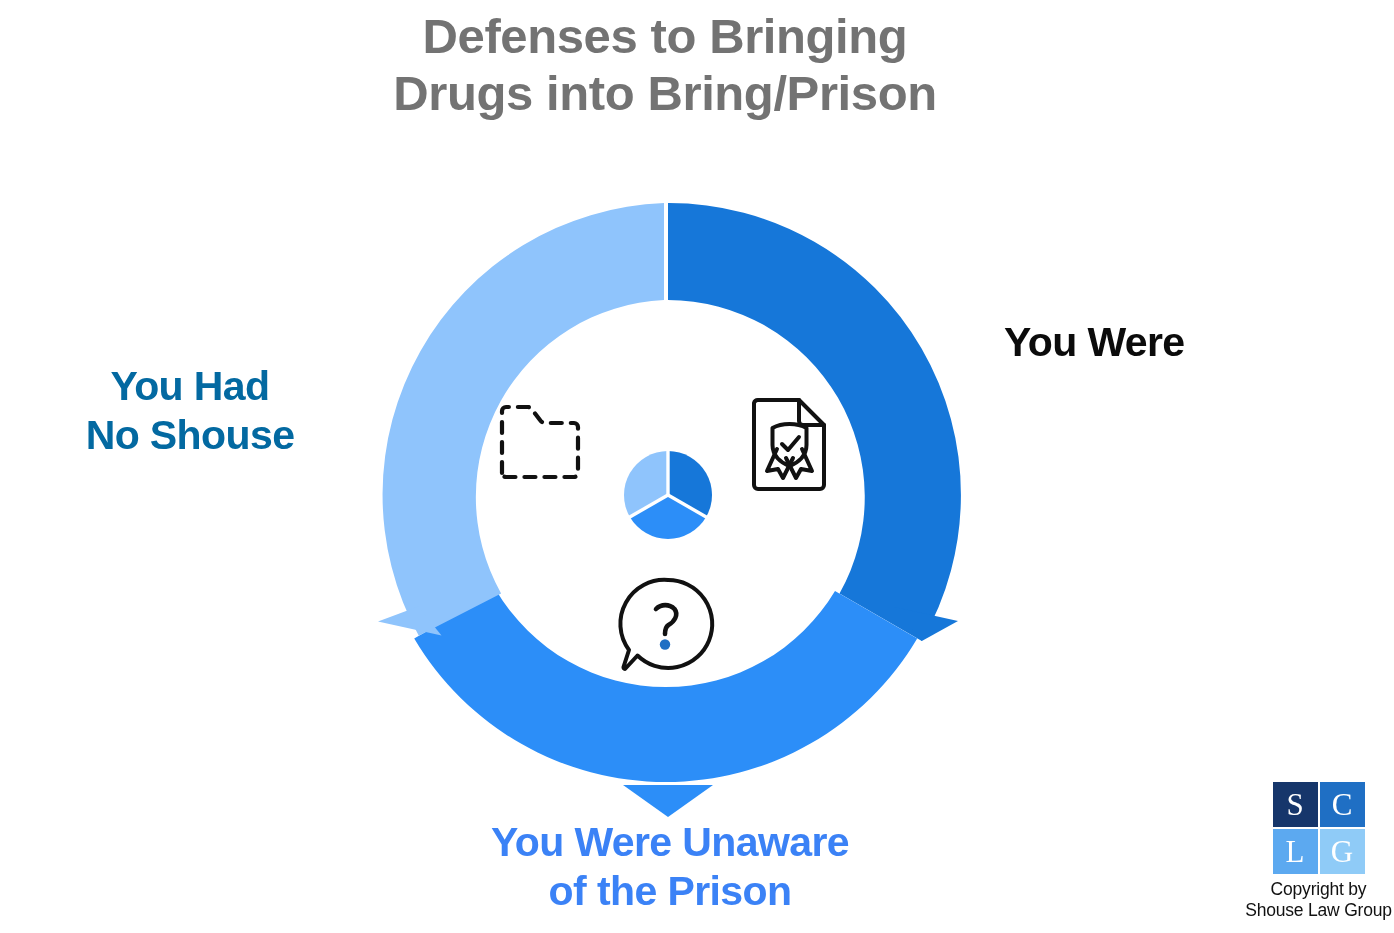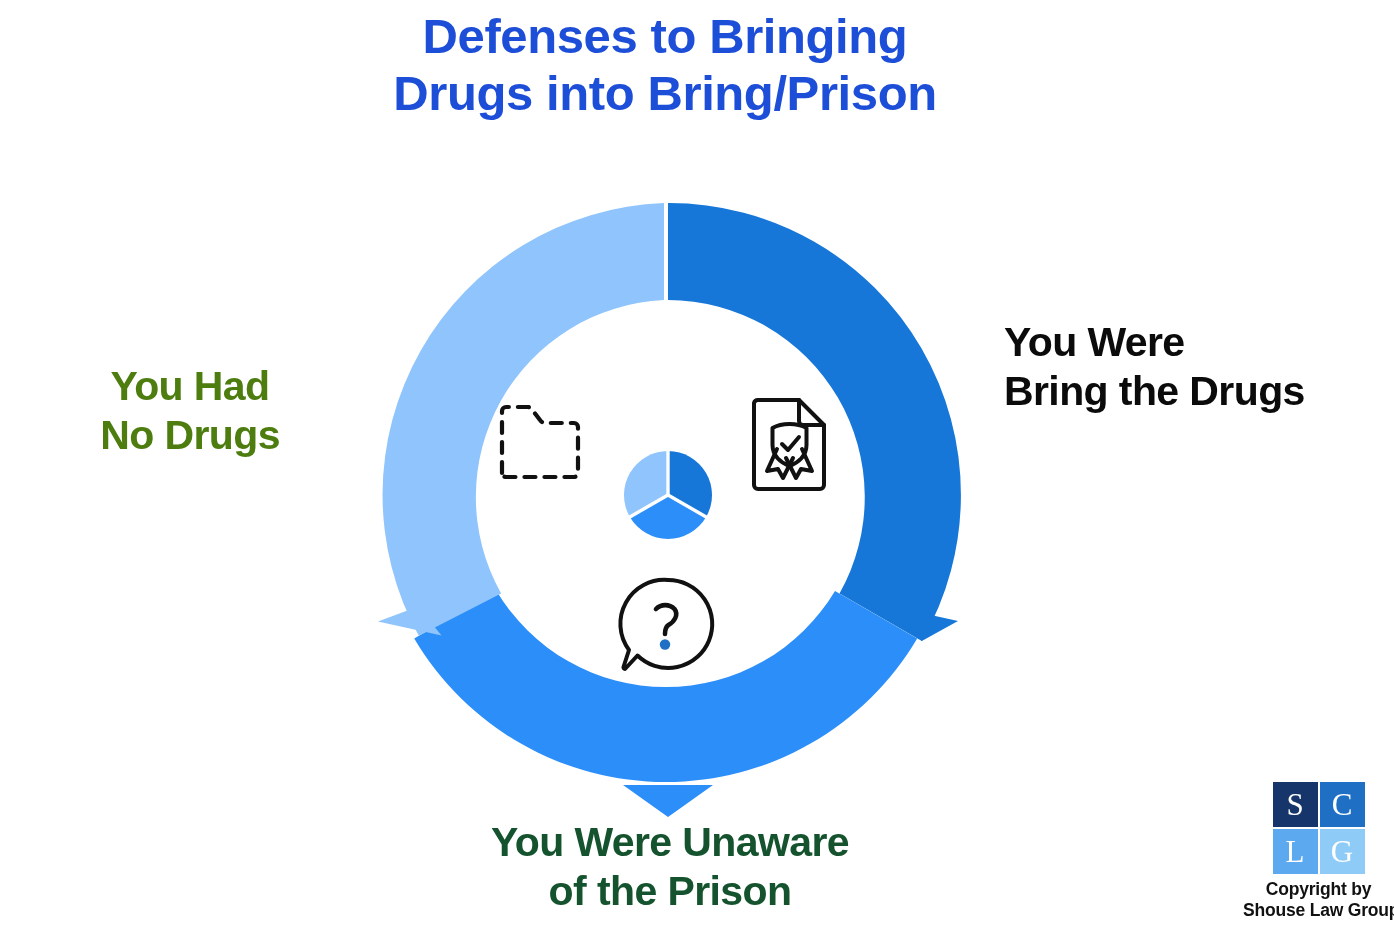--- a/index.html
+++ b/index.html
@@ -98,33 +98,33 @@
     justify-content: center;
     color: #ffffff;
     font-size: 31px;
     font-weight: 400;
     line-height: 1;
     font-family: "Liberation Serif", serif;
   }
   #logo-caption {
     margin-top: 5px;
     font-size: 17.5px;
-    font-weight: bold;
+    font-weight: normal;
     line-height: 1.18;
     color: #111111;
     letter-spacing: -0.2px;
   }
   #logo-caption span { display: block; white-space: nowrap; }
 </style>
 </head>
 <body style="background: rgb(255, 255, 255);">
 
 <div id="canvas" style="background: rgb(255, 255, 255);">
 
-  <div id="title" style="color: #1d4ed8;">
+  <div id="title" style="color: #737373;">
     <span class="tline">Defenses to Bringing</span>
     <span class="tline">Drugs into Bring/Prison</span>
   </div>
 
   <div id="wheel">
     <svg width="600" height="620" viewBox="0 0 600 620" xmlns="http://www.w3.org/2000/svg">
 
       <g>
         <path d="M 298 6
                  A 292 292 0 0 1 551.8 444
@@ -198,29 +198,28 @@
         <path d="M 34 31 A 13 13 0 0 1 52.5 31 C 57 37 52 44 46.5 47
                  C 43.5 49 43 52 43 56" fill="none" stroke="#111111" stroke-width="4.6" stroke-linecap="round"></path>
         <circle cx="43" cy="66.5" r="5.2" fill="#1f6fc4"></circle>
       </g>
 
     </svg>
   </div>
 
   <div class="label" id="label-right" style="color: rgb(11, 11, 11);">
     <span class="lline">You Were</span>
-    <span class="lline">Bring the Drugs</span>
-  </div>
-
-  <div class="label" id="label-left" style="color: #4d7c0f;">
+  </div>
+
+  <div class="label" id="label-left" style="color: #0369a1;">
     <span class="lline">You Had</span>
-    <span class="lline">No Drugs</span>
-  </div>
-
-  <div class="label" id="label-bottom" style="color: #14532d;">
+    <span class="lline">No Shouse</span>
+  </div>
+
+  <div class="label" id="label-bottom" style="color: #3b82f6;">
     <span class="lline">You Were Unaware</span>
     <span class="lline">of the Prison</span>
   </div>
 
   <div id="logo">
     <div id="logo-grid">
       <div class="logo-cell" style="background: rgb(22, 54, 107);">S</div>
       <div class="logo-cell" style="background: rgb(31, 111, 196);">C</div>
       <div class="logo-cell" style="background: rgb(92, 169, 240);">L</div>
       <div class="logo-cell" style="background: rgb(143, 203, 247);">G</div>

